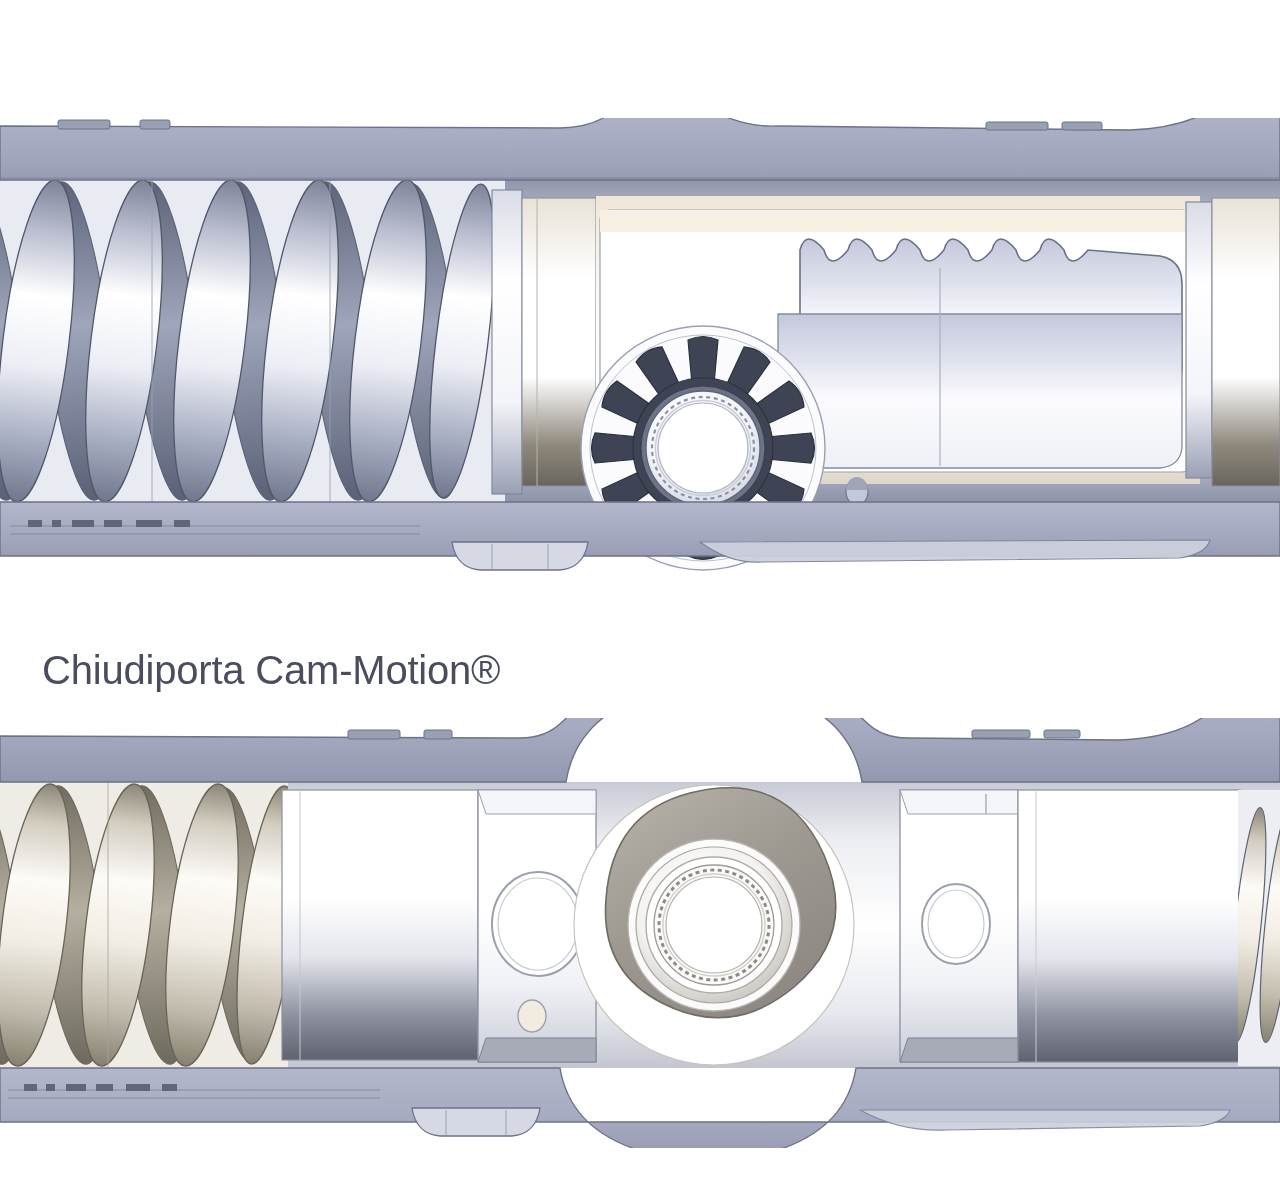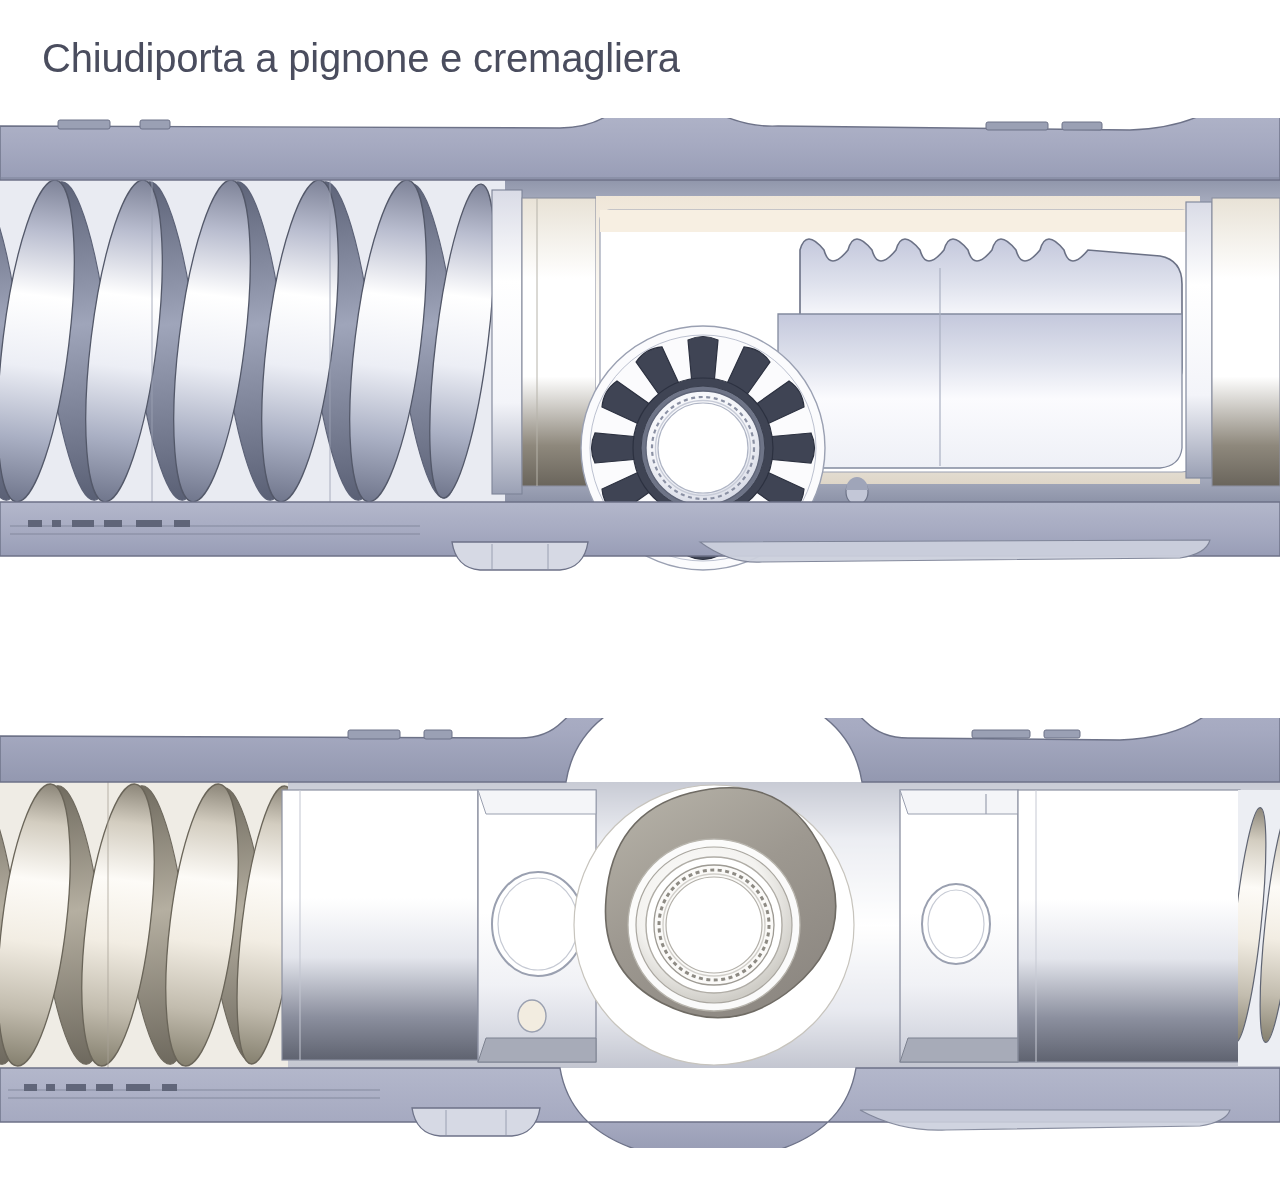--- a/index.html
+++ b/index.html
@@ -32,21 +32,20 @@
   #figure-rack { top: 118px; width: 1280px; height: 468px; }
   #figure-cam  { top: 718px; width: 1280px; height: 430px; }
 
   .figure svg { display: block; }
 </style>
 </head>
 <body>
 
 <div class="page">
 
-  <div class="fig-title" id="title-rack">Chiudiporta a pignone e cremagliera</div>
 
   <div class="figure" id="figure-rack">
     <svg width="1280" height="468" viewBox="0 0 1280 468" xmlns="http://www.w3.org/2000/svg">
       <defs>
         <linearGradient id="rSpring" x1="0" y1="0" x2="0" y2="1">
           <stop offset="0%" stop-color="#7e8398"></stop>
           <stop offset="16%" stop-color="#b9bdcf"></stop>
           <stop offset="36%" stop-color="#ffffff"></stop>
           <stop offset="58%" stop-color="#eceef5"></stop>
           <stop offset="80%" stop-color="#aab0c4"></stop>
@@ -277,20 +276,21 @@
           <rect x="52" y="402" width="9" height="7"></rect>
           <rect x="72" y="402" width="22" height="7"></rect>
           <rect x="104" y="402" width="18" height="7"></rect>
           <rect x="136" y="402" width="26" height="7"></rect>
           <rect x="174" y="402" width="16" height="7"></rect>
         </g>
       </g>
     </svg>
   </div>
 
+  <div class="fig-title" id="title-cam">Chiudiporta Cam-Motion®</div>
 
   <div class="figure" id="figure-cam">
     <svg width="1280" height="430" viewBox="0 0 1280 430" xmlns="http://www.w3.org/2000/svg">
       <defs>
         <linearGradient id="cSpring" x1="0" y1="0" x2="0" y2="1">
           <stop offset="0%" stop-color="#8c8679"></stop>
           <stop offset="14%" stop-color="#d3cdc0"></stop>
           <stop offset="34%" stop-color="#fdfbf7"></stop>
           <stop offset="56%" stop-color="#f2ede3"></stop>
           <stop offset="80%" stop-color="#c2bcae"></stop>

